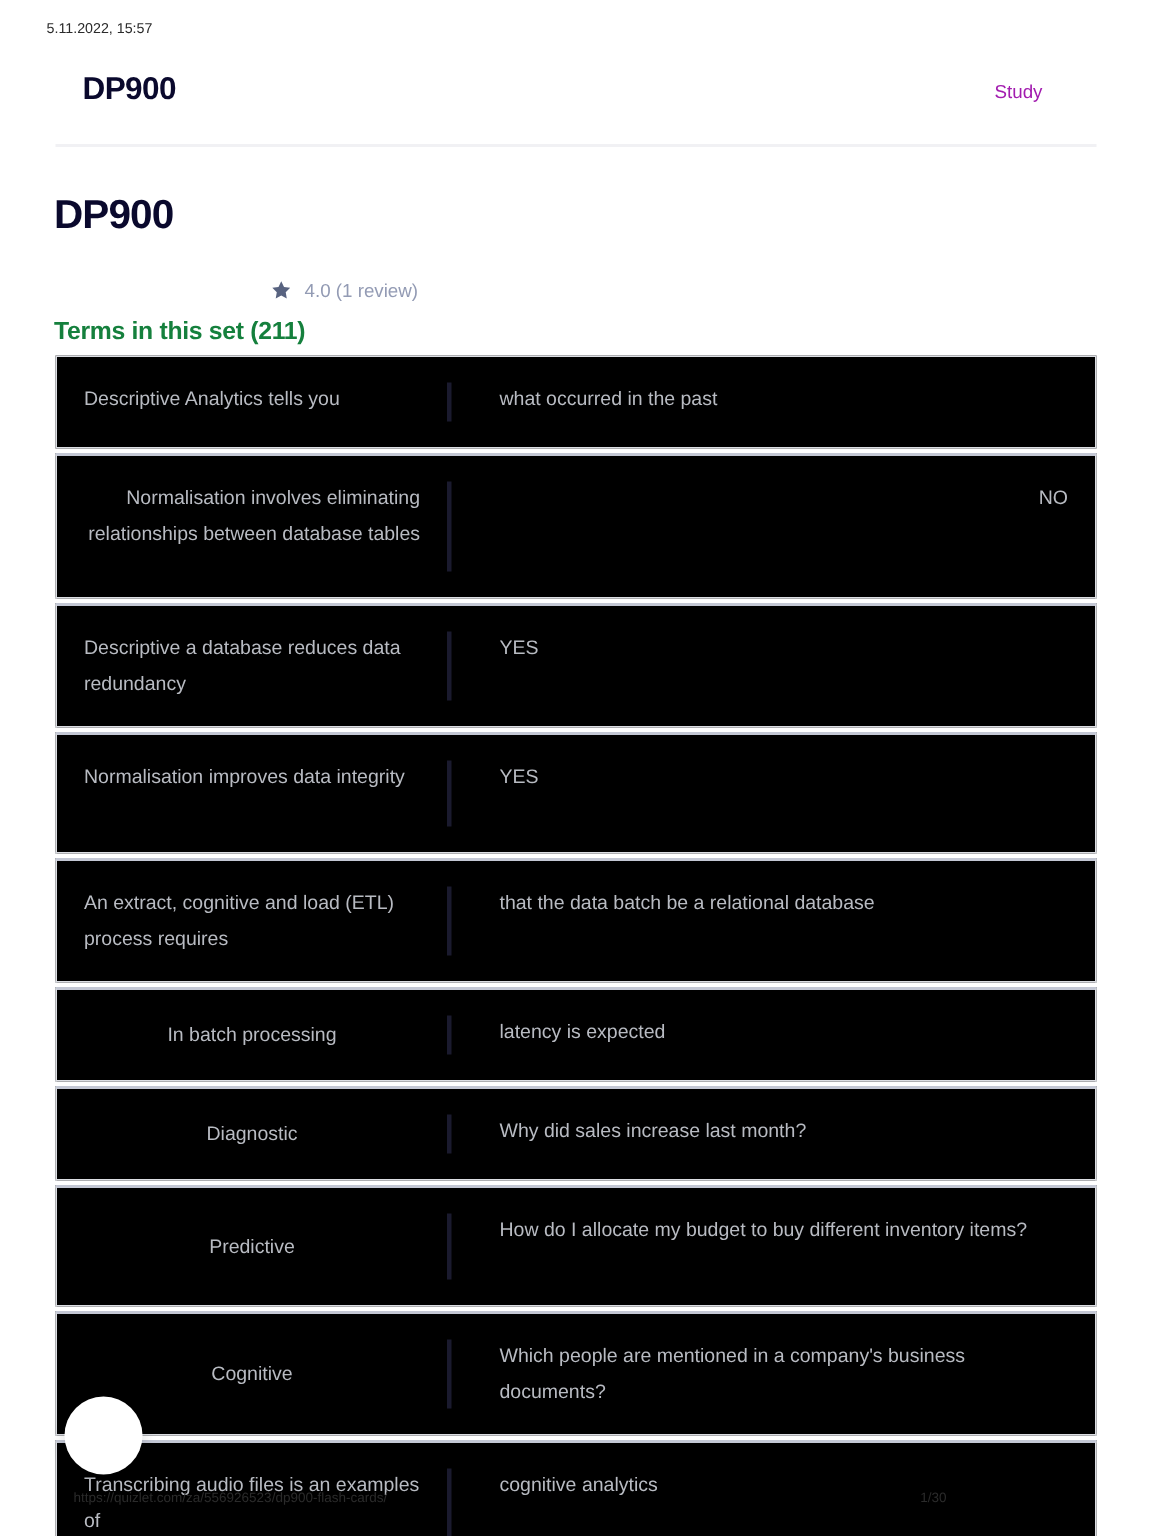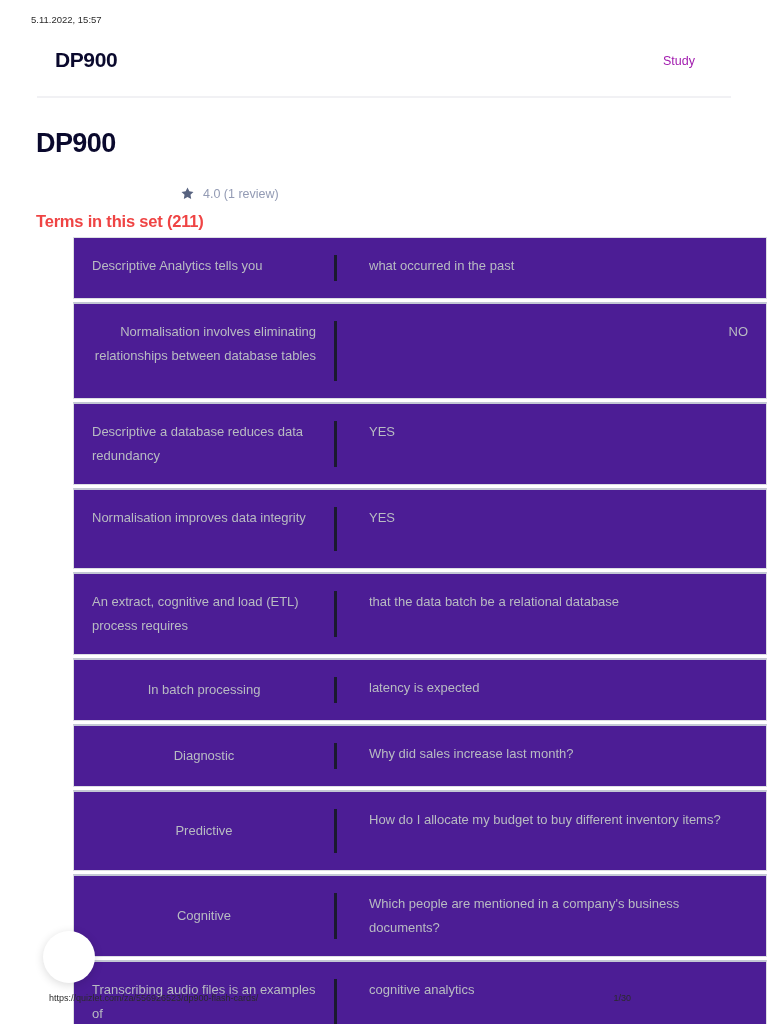--- a/index.html
+++ b/index.html
@@ -108,41 +108,40 @@
     color: #939bb4;
   }
 
   .terms-heading {
     position: absolute;
     left: 36px;
     top: 198px;
     font-size: 16.5px;
     font-weight: bold;
     letter-spacing: -0.2px;
-    color: #ef4444;
+    color: #15803d;
   }
 
   
   .terms-list {
     position: absolute;
     left: 37px;
     top: 237px;
     width: 694px;
   }
   .term-row {
     position: relative;
     box-sizing: border-box;
     width: 694px;
     border: 1px solid #dcdee3;
     border-top: 2px solid #c3c7d4;
-    background: #4c1d95;
+    background: #000000;
     display: flex;
     align-items: stretch;
     margin-bottom: 3px;
-    margin-left: 36px;
   }
   .term-row:first-child {
     border-top: 1px solid #dcdee3;
   }
   .term-cell {
     box-sizing: border-box;
     width: 260px;
     flex: 0 0 260px;
     padding: 16px 18px 16px 18px;
     font-size: 13px;

